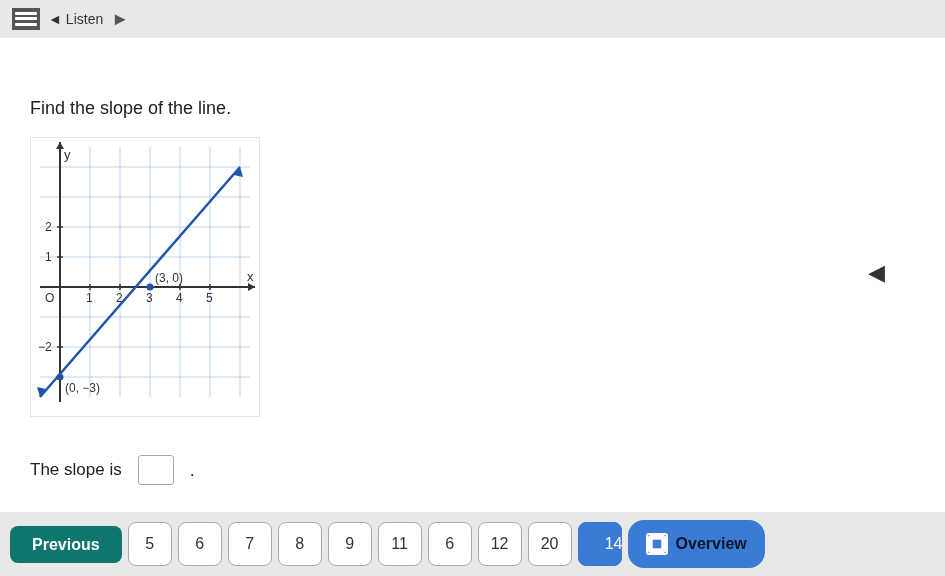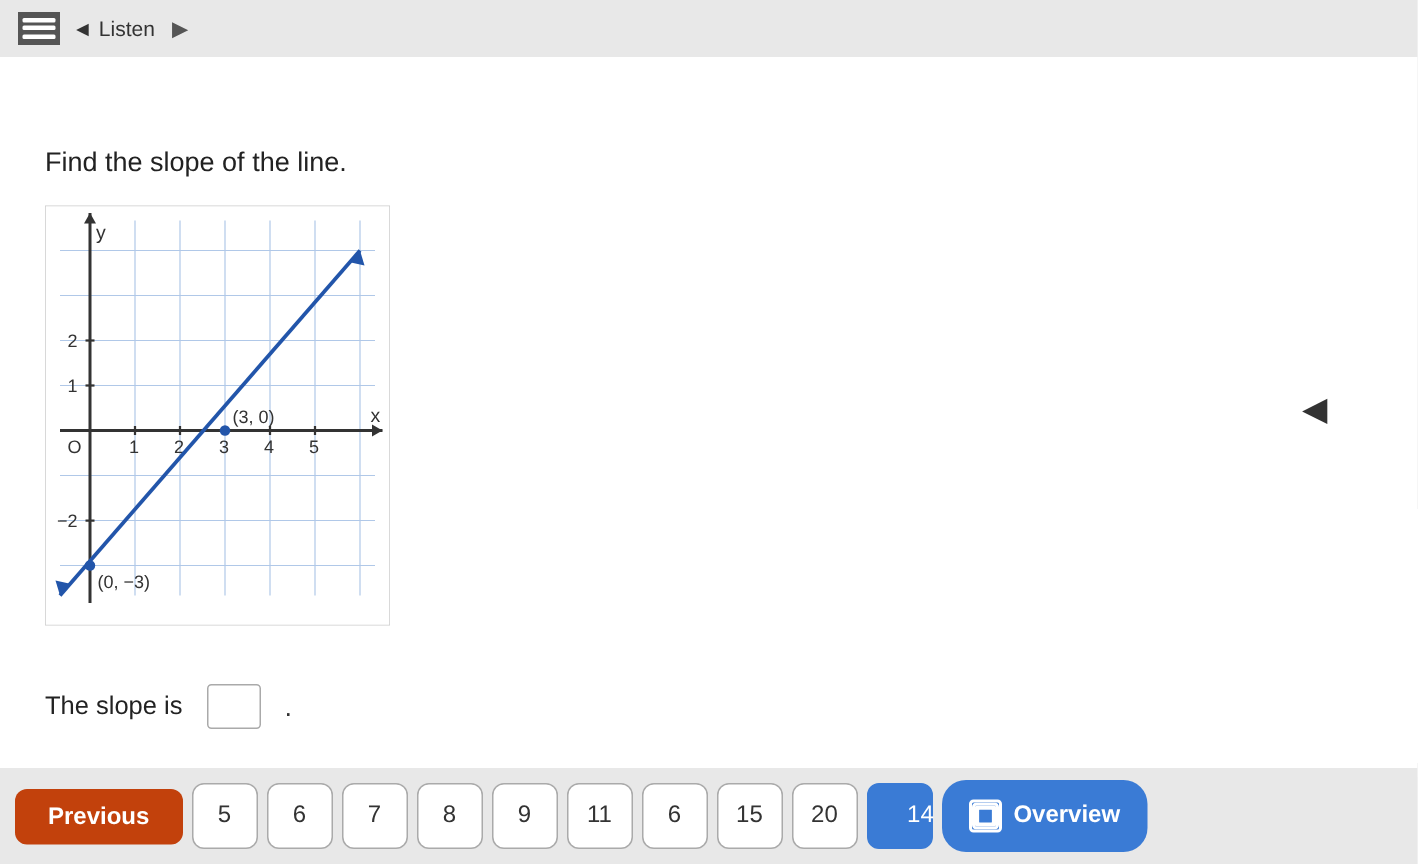--- a/index.html
+++ b/index.html
@@ -88,21 +88,21 @@
       bottom: 0; left: 0; right: 0;
       height: 64px;
       display: flex;
       align-items: center;
       padding: 0 10px;
       gap: 6px;
       background: #e8e8e8;
     }
 
     .prev-btn {
-      background: #c2410c;
+      background: #0f766e;
       color: #fff;
       border: none;
       border-radius: 8px;
       padding: 10px 22px;
       font-size: 16px;
       font-weight: 600;
       cursor: pointer;
       height: 37px;
     }
 
@@ -120,21 +120,21 @@
 
     .page-btn.active {
       background: #3a7bd5;
       color: #fff;
       border-color: #3a7bd5;
       padding-left: 28px;
     }
 
     .overview-btn {
       background: #3a7bd5;
-      color: #ffffff;
+      color: #0f172a;
       border: none;
       border-radius: 16px;
       padding: 10px 18px;
       font-size: 16px;
       font-weight: 600;
       cursor: pointer;
       height: 48px;
       display: flex; align-items: center; gap: 8px;
     }
     .overview-icon {
@@ -269,21 +269,21 @@
   <button class="prev-btn">Previous</button>
 
   <div id="page-buttons" style="display:flex;gap:6px;align-items:center;">
       <button class="page-btn">5</button>
       <button class="page-btn">6</button>
       <button class="page-btn">7</button>
       <button class="page-btn">8</button>
       <button class="page-btn">9</button>
       <button class="page-btn">11</button>
       <button class="page-btn">6</button>
-      <button class="page-btn">15</button>
+      <button class="page-btn">12</button>
       <button class="page-btn">20</button>
       <button class="page-btn active">14</button>
     </div>
 
   <button class="overview-btn">
     <span class="overview-icon">
       <svg width="18" height="18" viewBox="0 0 18 18" fill="none">
         <rect x="1" y="1" width="16" height="16" rx="2" stroke="white" stroke-width="2" fill="none"></rect>
         <rect x="4" y="4" width="10" height="10" rx="1" stroke="white" stroke-width="1.5" fill="none"></rect>
       </svg>

